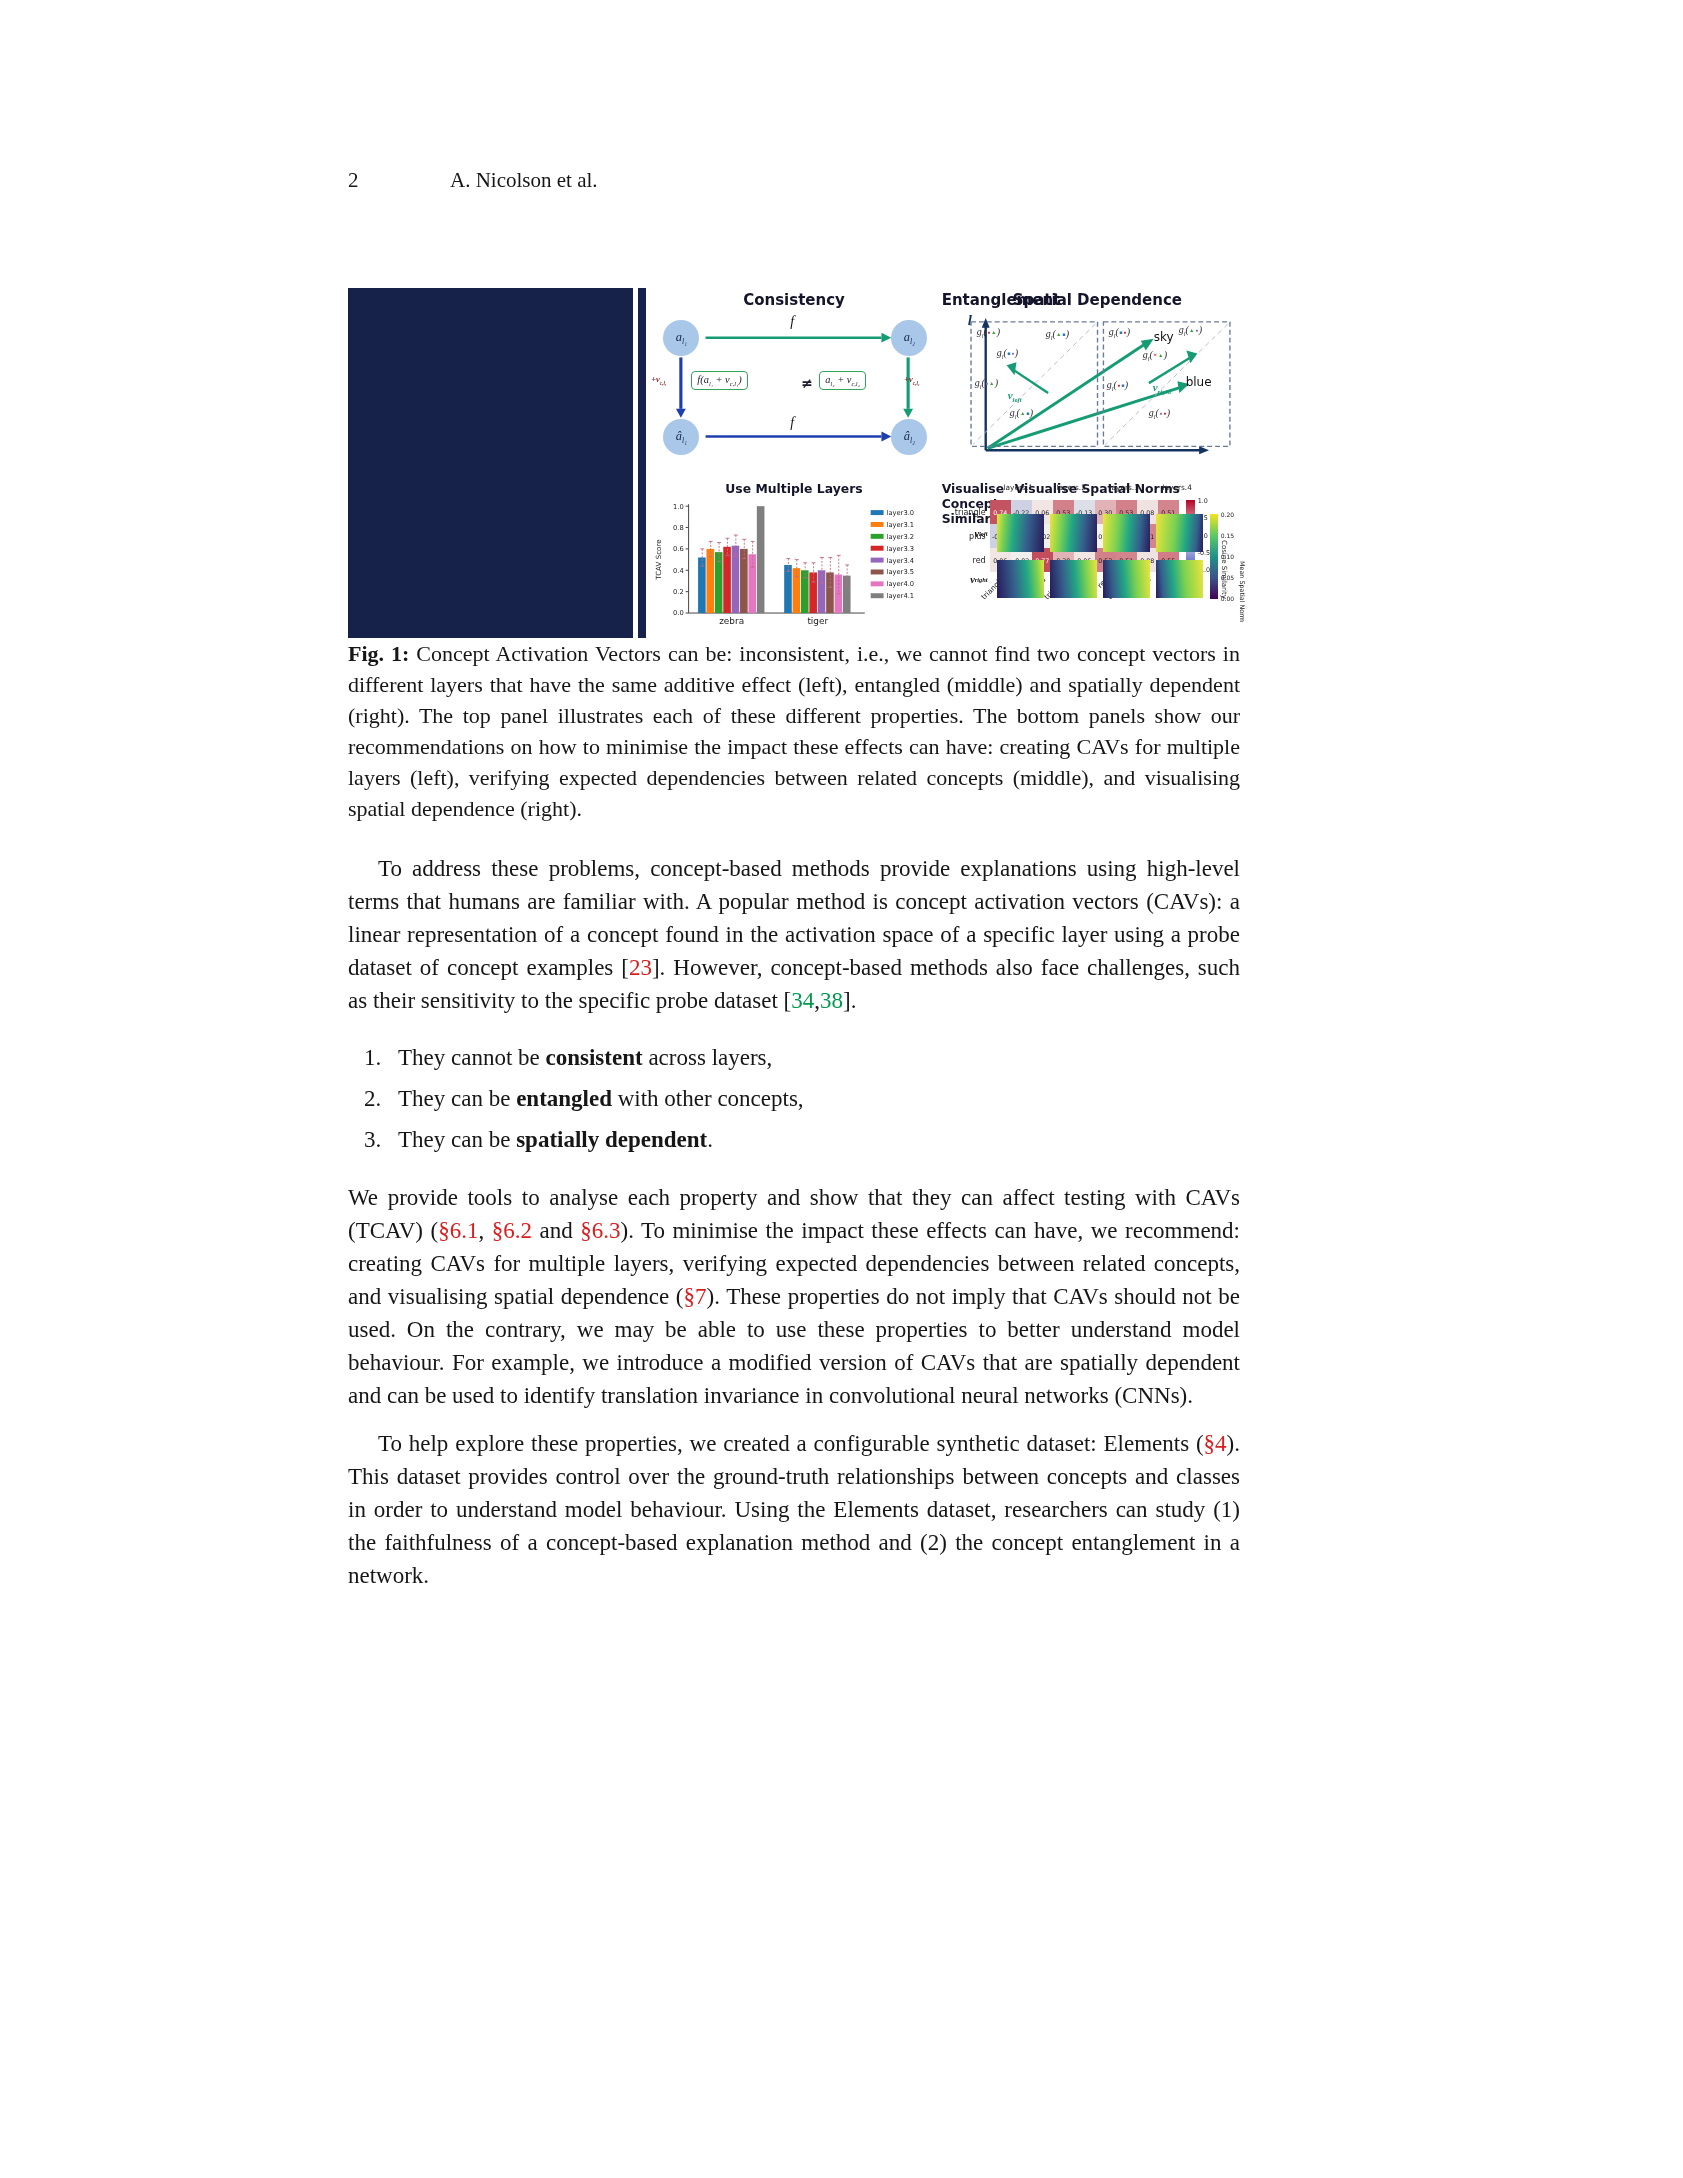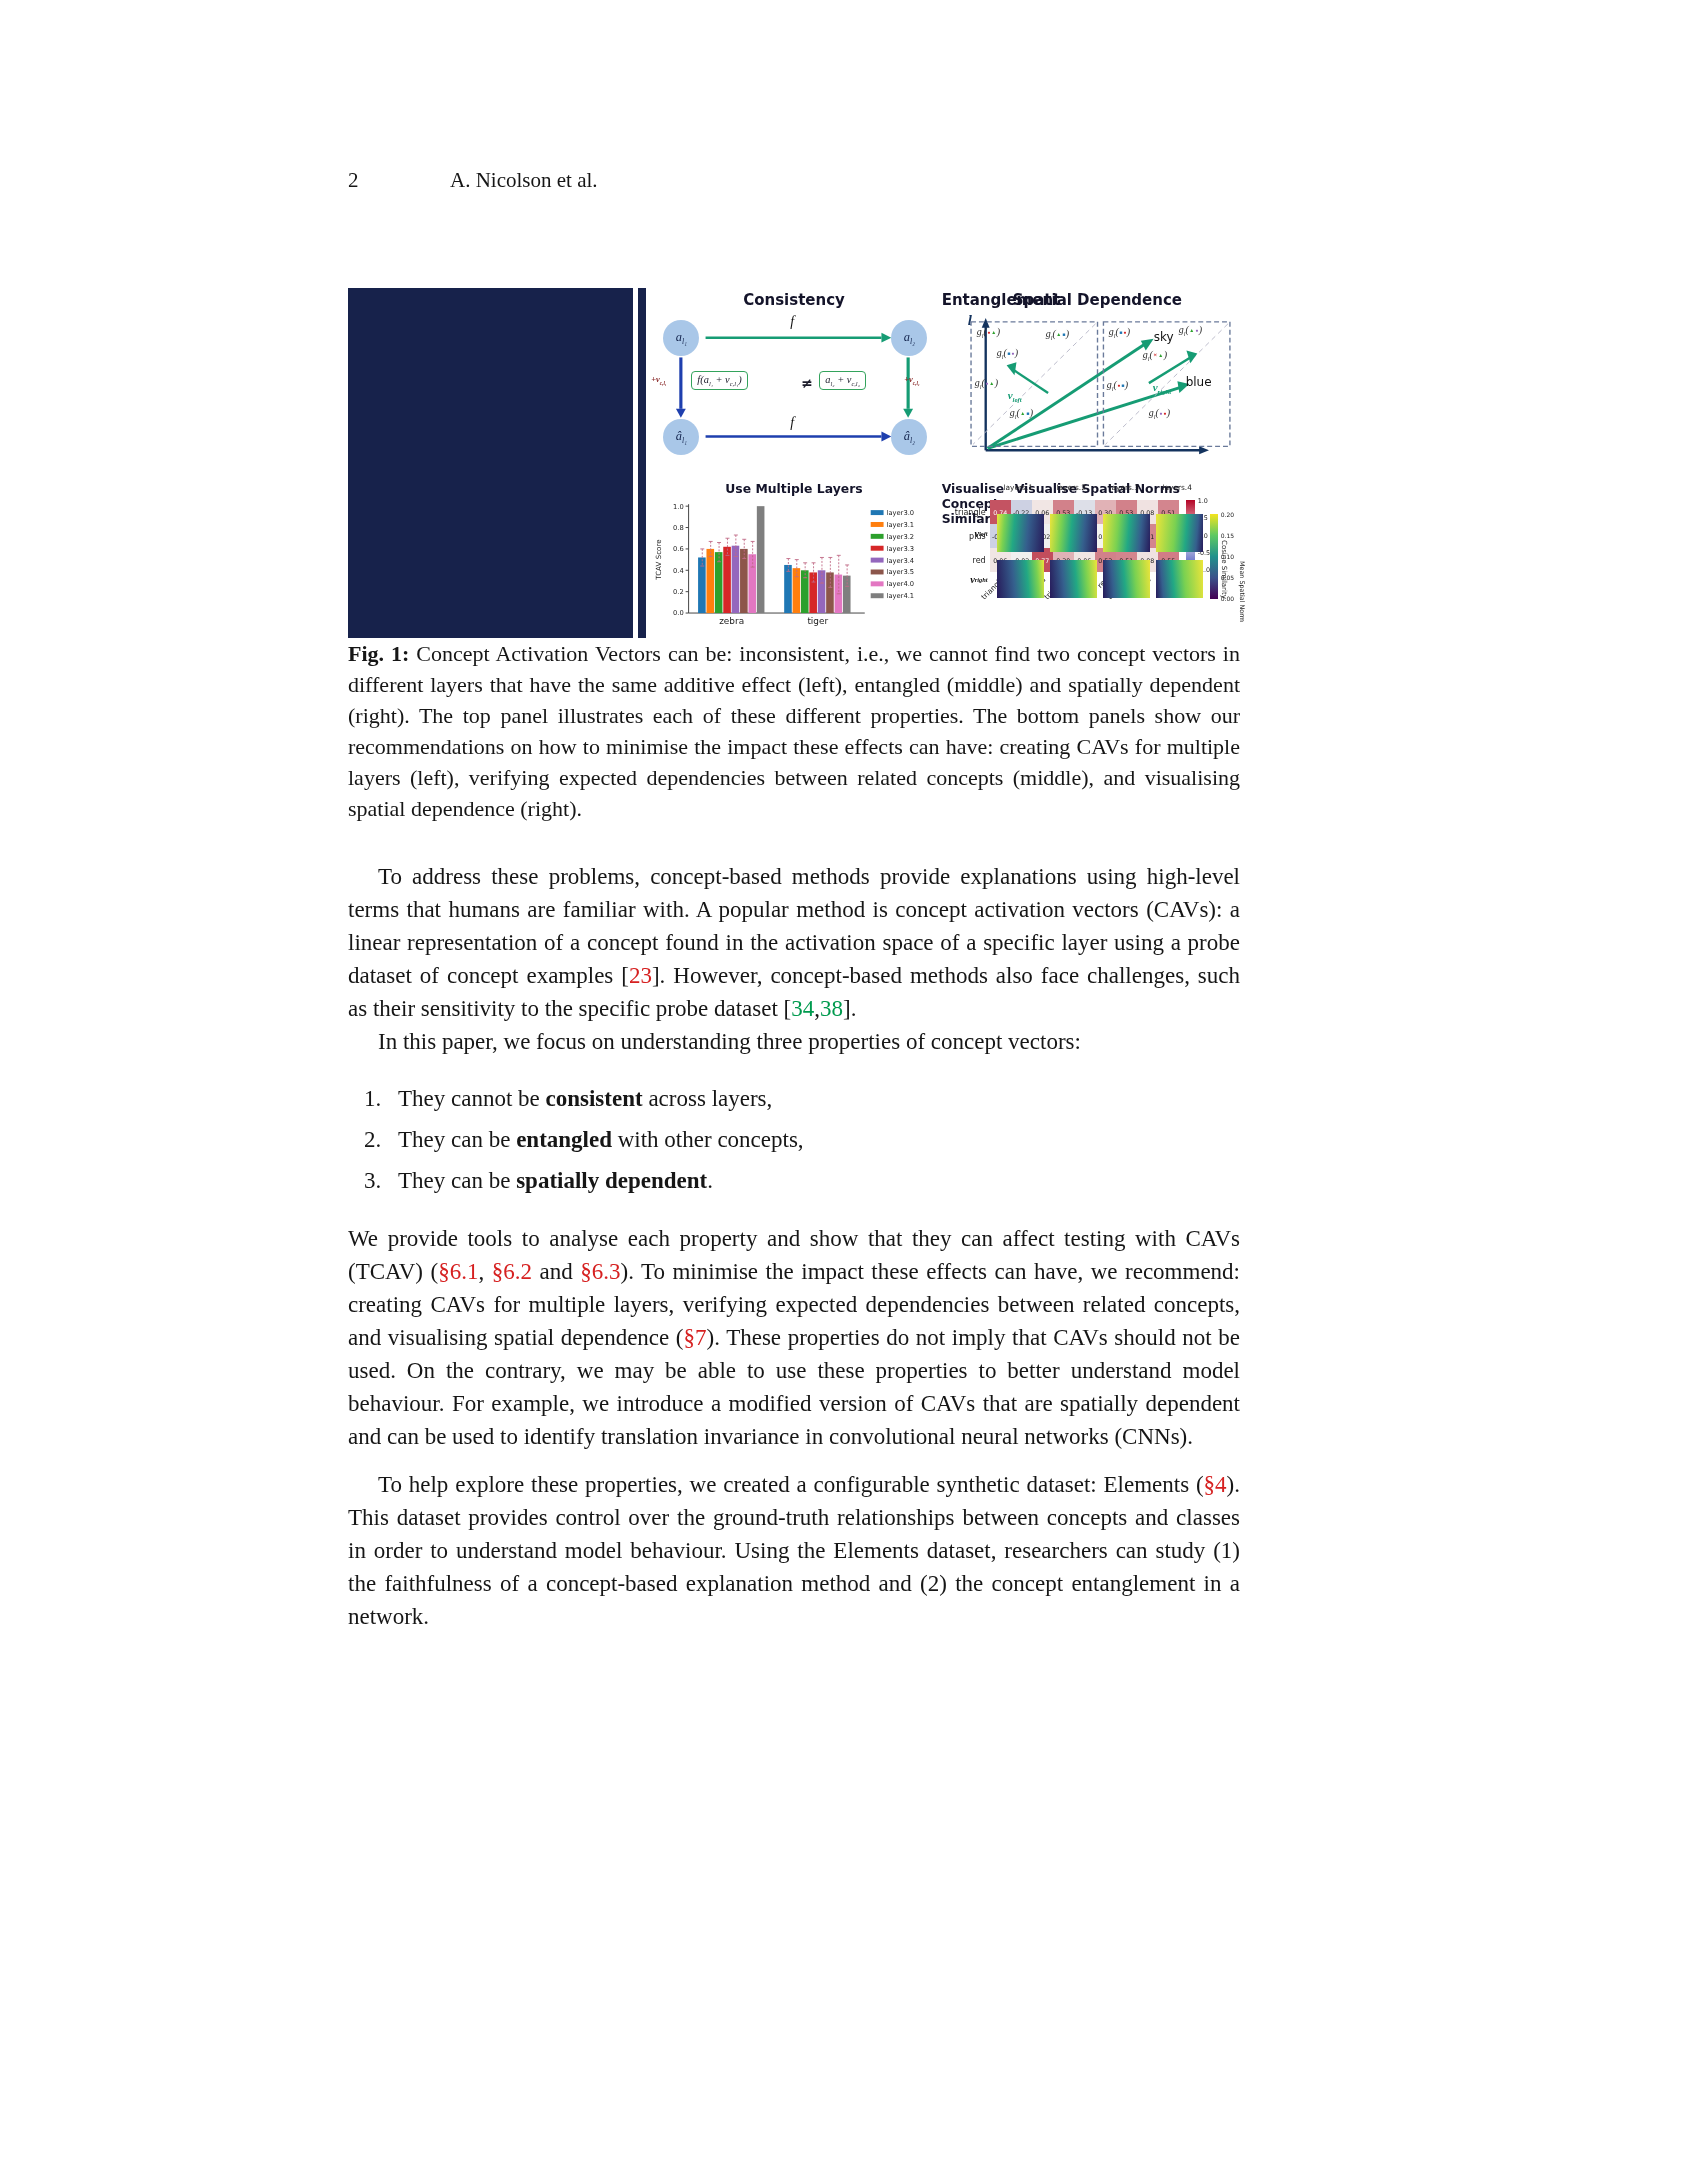--- a/index.html
+++ b/index.html
@@ -69,21 +69,21 @@
 .norm-cbar-ticks{position:absolute;left:11px;top:-3px;height:91px;display:flex;flex-direction:column;justify-content:space-between;font-size:6px;color:#222}
 .norm-cbar-label{position:absolute;left:32px;top:43px;transform:rotate(90deg);transform-origin:left center;font-size:6.4px;white-space:nowrap;color:#222}
 
 
 .caption{font-size:22px;line-height:31px;text-align:justify}
 .caption b{font-weight:bold}
 
 
 .para{font-size:23px;line-height:33px;text-align:justify}
 .indent{text-indent:30px}
-.p1{margin-top:36px}
+.p1{margin-top:28px}
 .p2{margin-top:0px}
 .list{margin:26px 0 26px 16px}
 .list-item{display:flex;margin-bottom:11px;font-size:23px;line-height:30px}
 .list-item .num{width:34px}
 .seg-bold{font-weight:bold}
 .seg-ref{color:#d62020}
 .seg-cite-red{color:#d62020}
 .seg-cite-green{color:#009a4e}
 .p4{margin-top:15px}
 </style>
@@ -396,21 +396,20 @@
         </div>
 
       </div>
     </div>
 
     <div class="caption">
       <b>Fig. 1:</b><span> Concept Activation Vectors can be: inconsistent, i.e., we cannot find two concept vectors in different layers that have the same additive effect (left), entangled (middle) and spatially dependent (right). The top panel illustrates each of these different properties. The bottom panels show our recommendations on how to minimise the impact these effects can have: creating CAVs for multiple layers (left), verifying expected dependencies between related concepts (middle), and visualising spatial dependence (right).</span>
     </div>
 
     <p class="para indent p1"><span>To address these problems, concept-based methods provide explanations using high-level terms that humans are familiar with. A popular method is concept activation vectors (CAVs): a linear representation of a concept found in the activation space of a specific layer using a probe dataset of concept examples [</span><span class="seg-cite-red">23</span><span>]. However, concept-based methods also face challenges, such as their sensitivity to the specific probe dataset [</span><span class="seg-cite-green">34</span><span>,</span><span class="seg-cite-green">38</span><span>].</span></p>
-    <p class="para indent p2"><span>In this paper, we focus on understanding three properties of concept vectors:</span></p>
 
     <div class="list">
       <div class="list-item">
         <span class="num">1.</span>
         <span><span>They cannot be </span><span class="seg-bold">consistent</span><span> across layers,</span></span>
       </div>
       <div class="list-item">
         <span class="num">2.</span>
         <span><span>They can be </span><span class="seg-bold">entangled</span><span> with other concepts,</span></span>
       </div>

